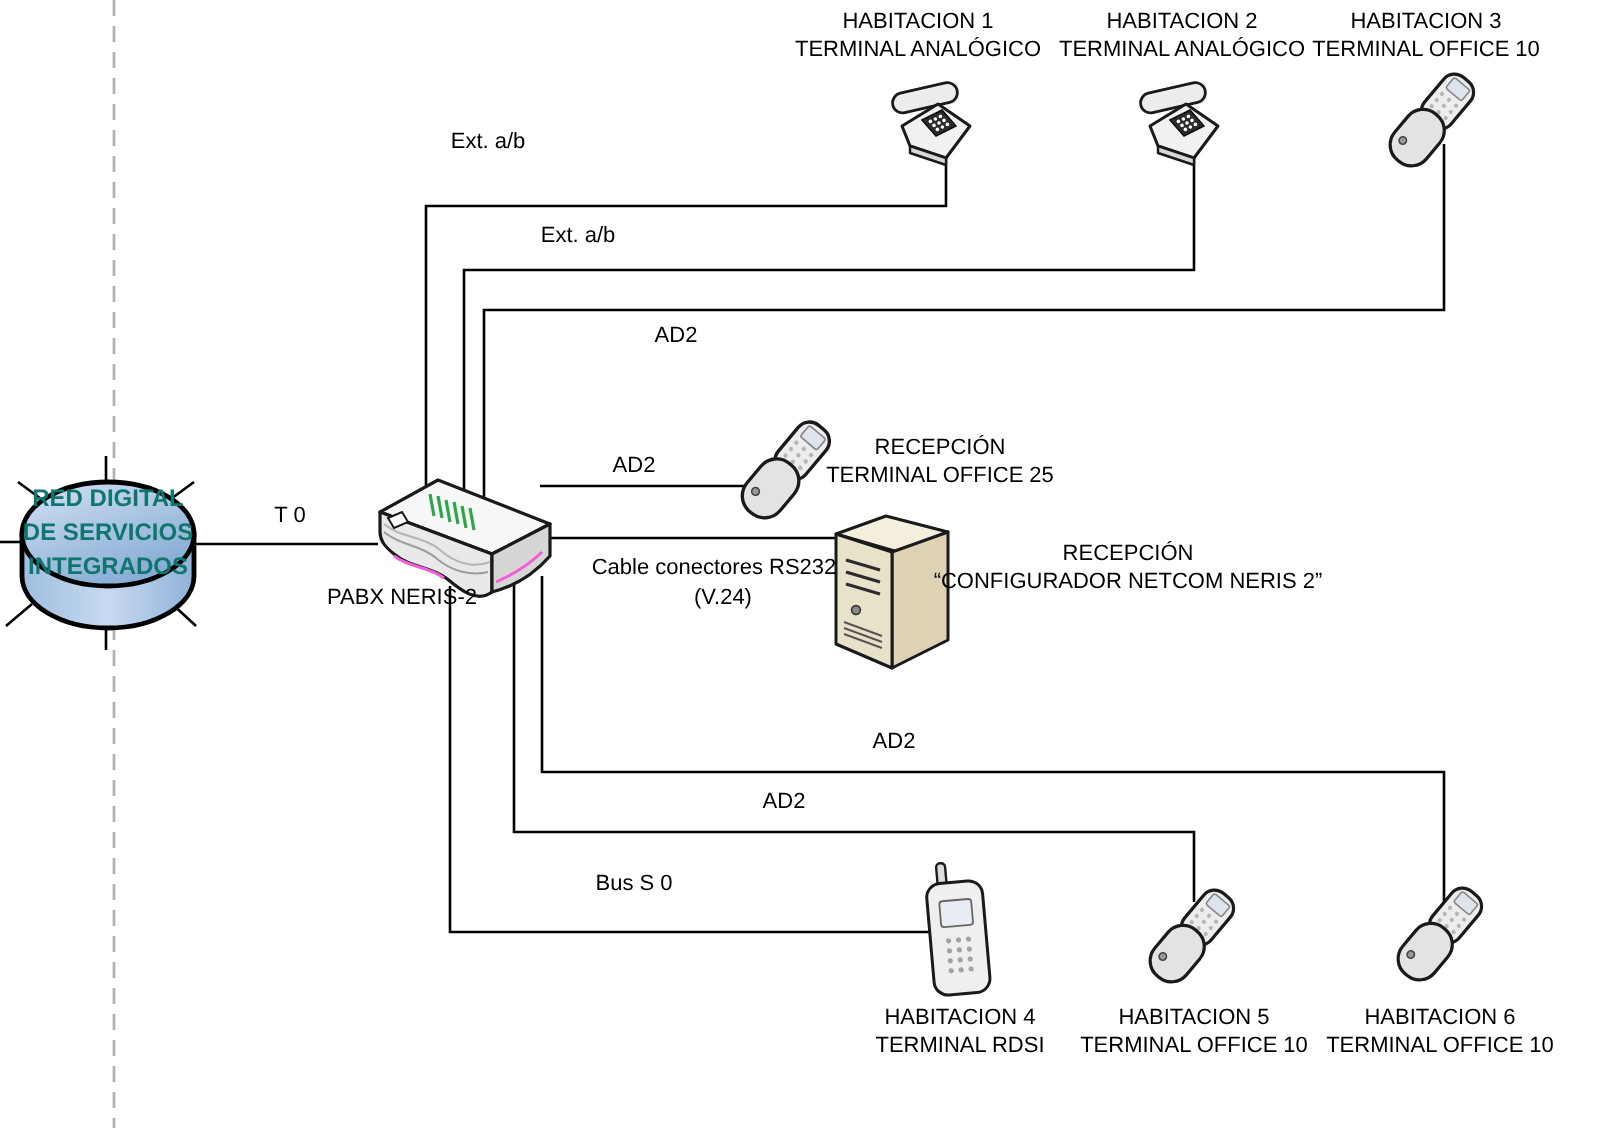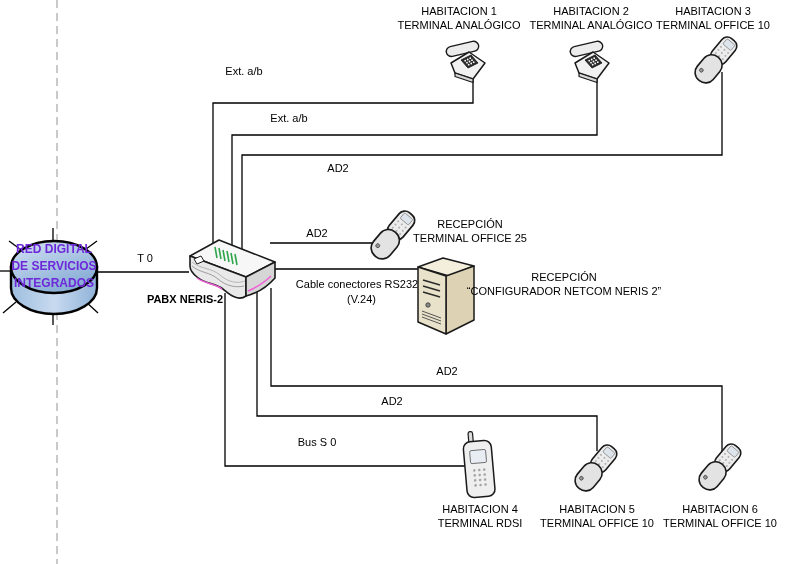--- a/index.html
+++ b/index.html
@@ -5,23 +5,23 @@
   html,body{margin:0;padding:0;background:#fff;}
   .stage{position:relative;width:800px;height:564px;background:#ffffff;overflow:hidden;
          font-family:"Liberation Sans",sans-serif;color:#000;}
   .stage svg{position:absolute;left:0;top:0;}
   .lbl{position:absolute;font-size:11px;line-height:13.5px;text-align:center;
        transform:translateX(-50%);white-space:nowrap;}
   .lbl b{font-weight:normal;}
   .reg{font-weight:normal;}
   .reg:not(:empty){margin-left:3px;}
   .link-lbl{position:absolute;font-size:11px;line-height:12px;transform:translateX(-50%);white-space:nowrap;}
-  .cloud-lbl{position:absolute;font-size:12px;line-height:17px;font-weight:600;color:#6d28d9;
+  .cloud-lbl{position:absolute;font-size:12px;line-height:17px;font-weight:600;color:#0f766e;
              text-align:center;transform:translateX(-50%);white-space:nowrap;}
-  .pabx-lbl{position:absolute;font-size:11px;font-weight:bold;transform:translateX(-50%);white-space:nowrap;}
+  .pabx-lbl{position:absolute;font-size:11px;font-weight:normal;transform:translateX(-50%);white-space:nowrap;margin-left:16px;}
 </style>
 </head>
 <body>
 
 <div class="stage">
 
   <svg width="800" height="564" viewBox="0 0 800 564">
     <defs>
       <linearGradient id="cloudGrad" x1="0" y1="0" x2="0.6" y2="1">
         <stop offset="0" stop-color="#d4e2f4"></stop>

